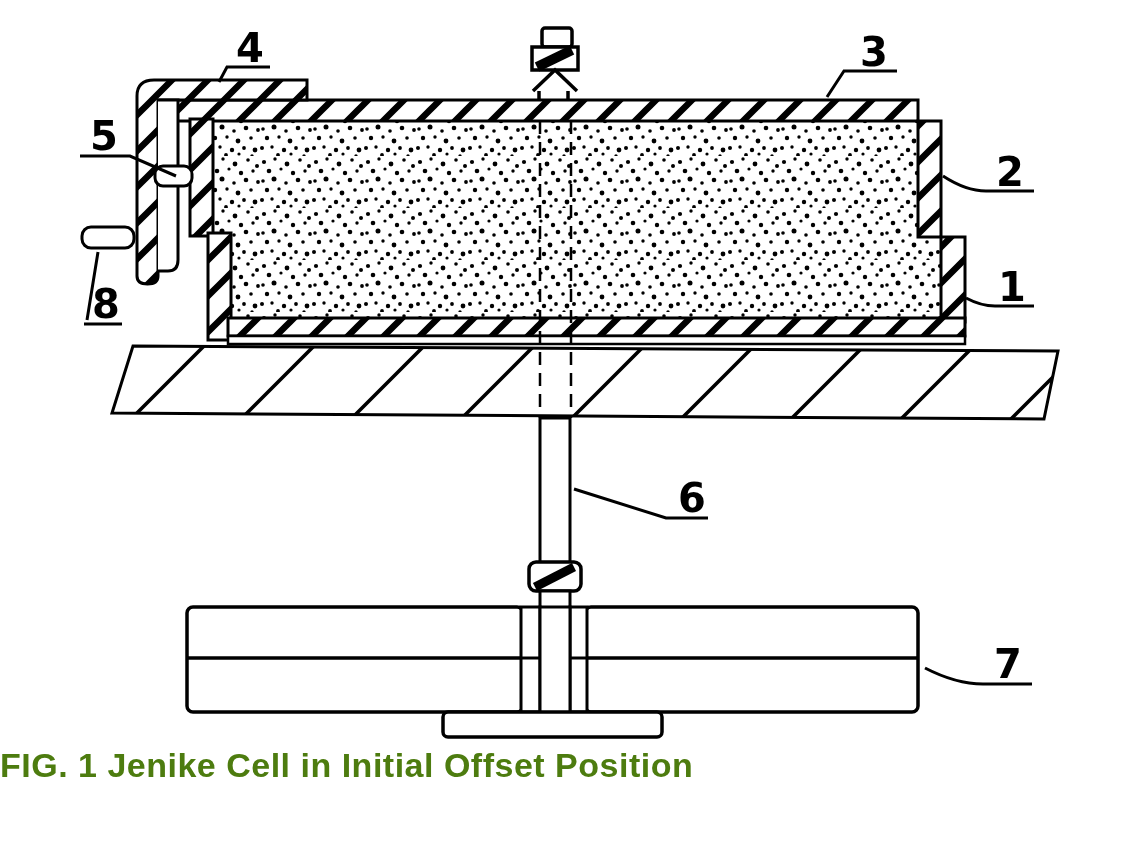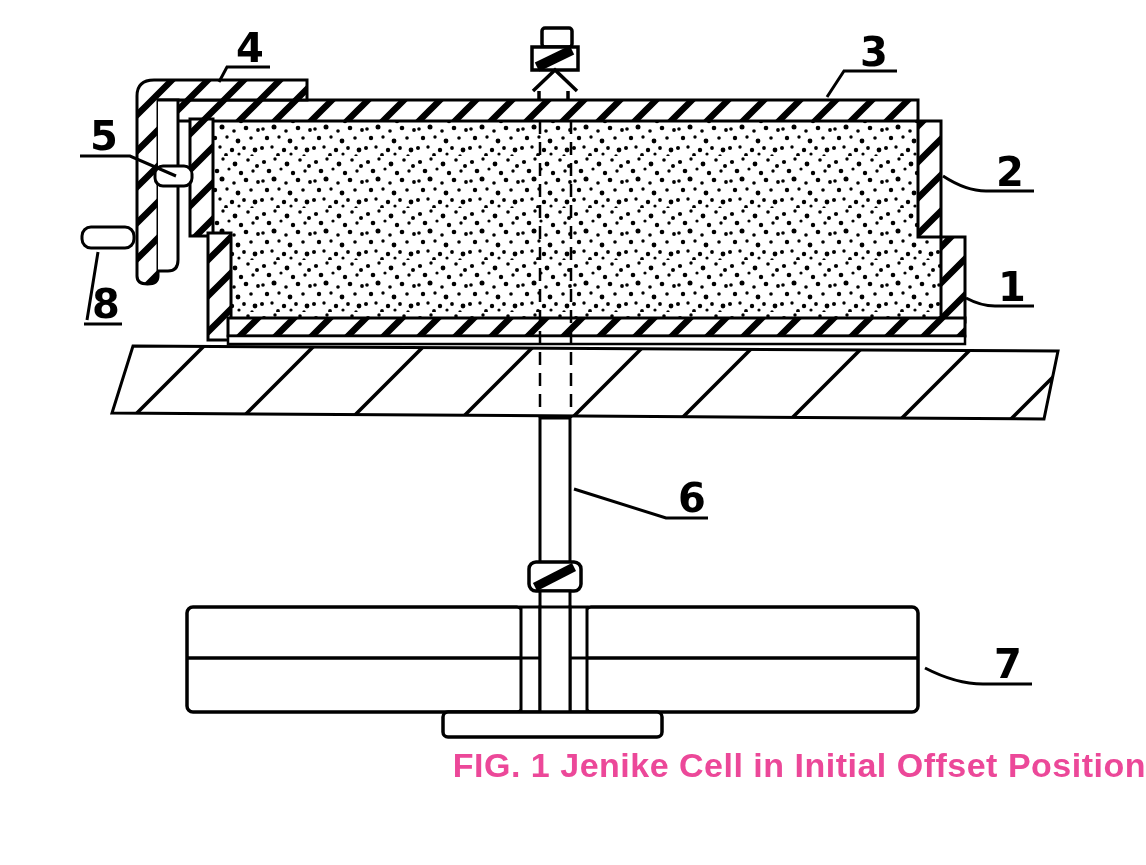--- a/index.html
+++ b/index.html
@@ -2,23 +2,23 @@
 <html><head>
 <meta charset="utf-8">
 <style>
   html,body{margin:0;padding:0;background:#ffffff;}
   body{width:1146px;height:865px;position:relative;overflow:hidden;
        font-family:"Liberation Sans",sans-serif;}
   .stage{position:absolute;left:0;top:0;width:1146px;height:865px;}
   svg{display:block;}
   .ink{stroke:#000;fill:none;}
   .part-label{font-family:"DejaVu Sans",sans-serif;font-weight:700;font-size:40px;fill:#000;}
-  .caption{position:absolute;left:0;top:746px;width:1146px;text-align:right;
+  .caption{position:absolute;left:0;top:746px;width:1146px;text-align:left;
            font-family:"Liberation Sans",sans-serif;font-weight:700;font-size:34px;
-           color:#ec4899;letter-spacing:0.5px;}
+           color:#4d7c0f;letter-spacing:0.5px;}
 </style>
 </head>
 <body>
 
 <div class="stage">
 <svg width="1146" height="865" viewBox="0 0 1146 865">
   <defs>
     <pattern id="hatchFine" width="36" height="36" patternUnits="userSpaceOnUse">
       <rect width="36" height="36" fill="#ffffff"></rect>
       <path d="M-6,42 L42,-6 M-24,24 L24,-24 M12,60 L60,12" stroke="#000" stroke-width="6.5"></path>

